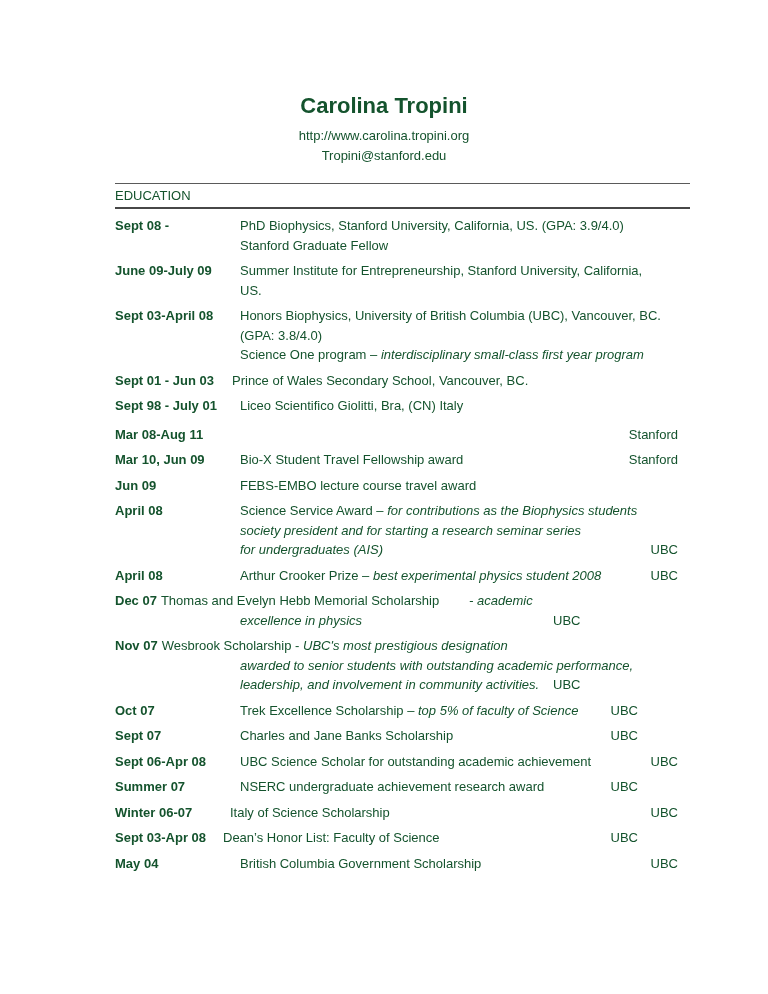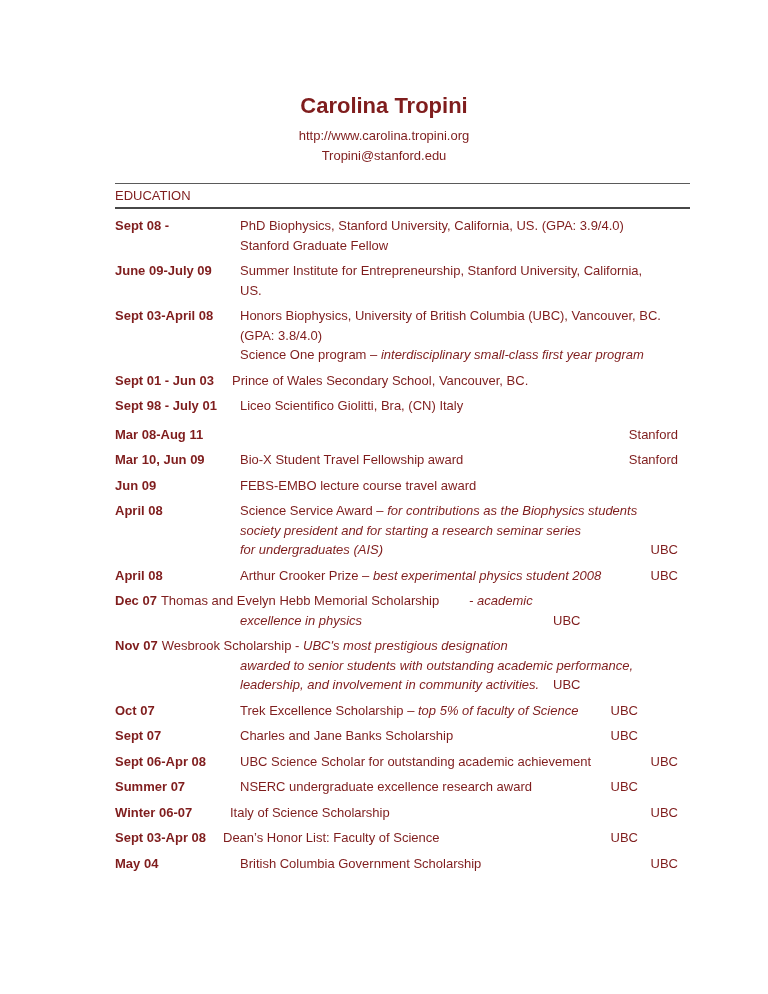--- a/index.html
+++ b/index.html
@@ -3,21 +3,21 @@
 <meta charset="utf-8">
 <style>
   * { margin: 0; padding: 0; box-sizing: border-box; }
   html, body { background: #e8e8e8; }
   .page {
     position: relative;
     width: 768px;
     height: 994px;
     margin: 0 auto;
     background: #ffffff;
-    color: #7f1d1d;
+    color: #14532d;
     font-family: "Liberation Sans", sans-serif;
     font-size: 13px;
     line-height: 19.5px;
     padding: 92px 78px 40px 115px;
     overflow: hidden;
   }
 
   
   .resume-header {
     margin: 0 -78px 18px -115px;
@@ -196,21 +196,21 @@
     </div>
 
     <div class="row">
       <span class="row-date">Sept 06-Apr 08</span>
       <span class="row-desc"><span>UBC Science Scholar for outstanding academic achievement</span></span>
       <span class="org far">UBC</span>
     </div>
 
     <div class="row">
       <span class="row-date">Summer 07</span>
-      <span class="row-desc"><span>NSERC undergraduate excellence research award</span></span>
+      <span class="row-desc"><span>NSERC undergraduate achievement research award</span></span>
       <span class="org mid">UBC</span>
     </div>
 
     <div class="row">
       <span class="row-date">Winter 06-07</span>
       <span class="row-desc shift-10"><span>Italy of Science Scholarship</span></span>
       <span class="org far">UBC</span>
     </div>
 
     <div class="row">

